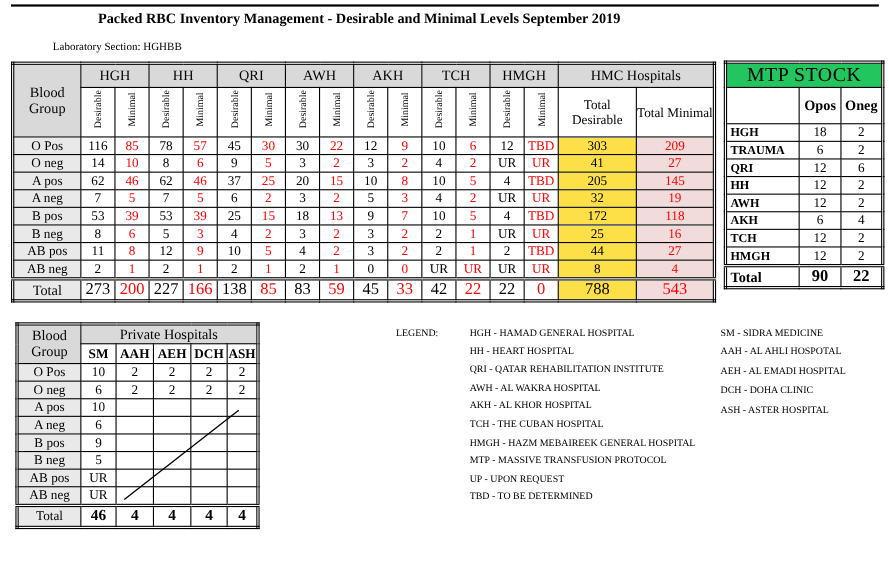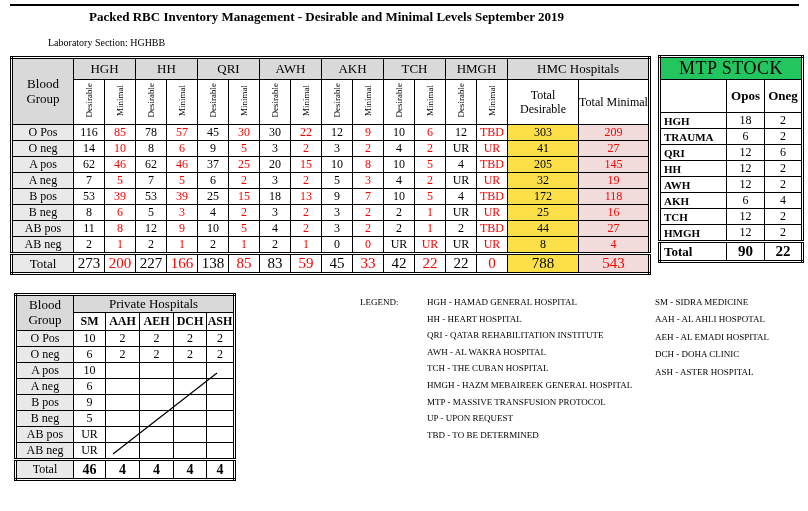--- a/index.html
+++ b/index.html
@@ -456,20 +456,21 @@
 <svg class="diag" width="219" height="191">
   <line x1="99" y1="161" x2="203" y2="80" stroke="#000" stroke-width="1.2"></line>
 </svg>
 
 <div class="legend-label">LEGEND:</div>
 <div class="legend-left">
     <div>HGH - HAMAD GENERAL HOSPITAL</div>
     <div>HH - HEART HOSPITAL</div>
     <div>QRI - QATAR REHABILITATION INSTITUTE</div>
     <div>AWH - AL WAKRA HOSPITAL</div>
+    <div>AKH - AL KHOR HOSPITAL</div>
     <div>TCH - THE CUBAN HOSPITAL</div>
     <div>HMGH - HAZM MEBAIREEK GENERAL HOSPITAL</div>
     <div>MTP - MASSIVE TRANSFUSION PROTOCOL</div>
     <div>UP - UPON REQUEST</div>
     <div>TBD - TO BE DETERMINED</div>
   </div>
 <div class="legend-right">
     <div>SM - SIDRA MEDICINE</div>
     <div>AAH - AL AHLI HOSPOTAL</div>
     <div>AEH - AL EMADI HOSPITAL</div>

